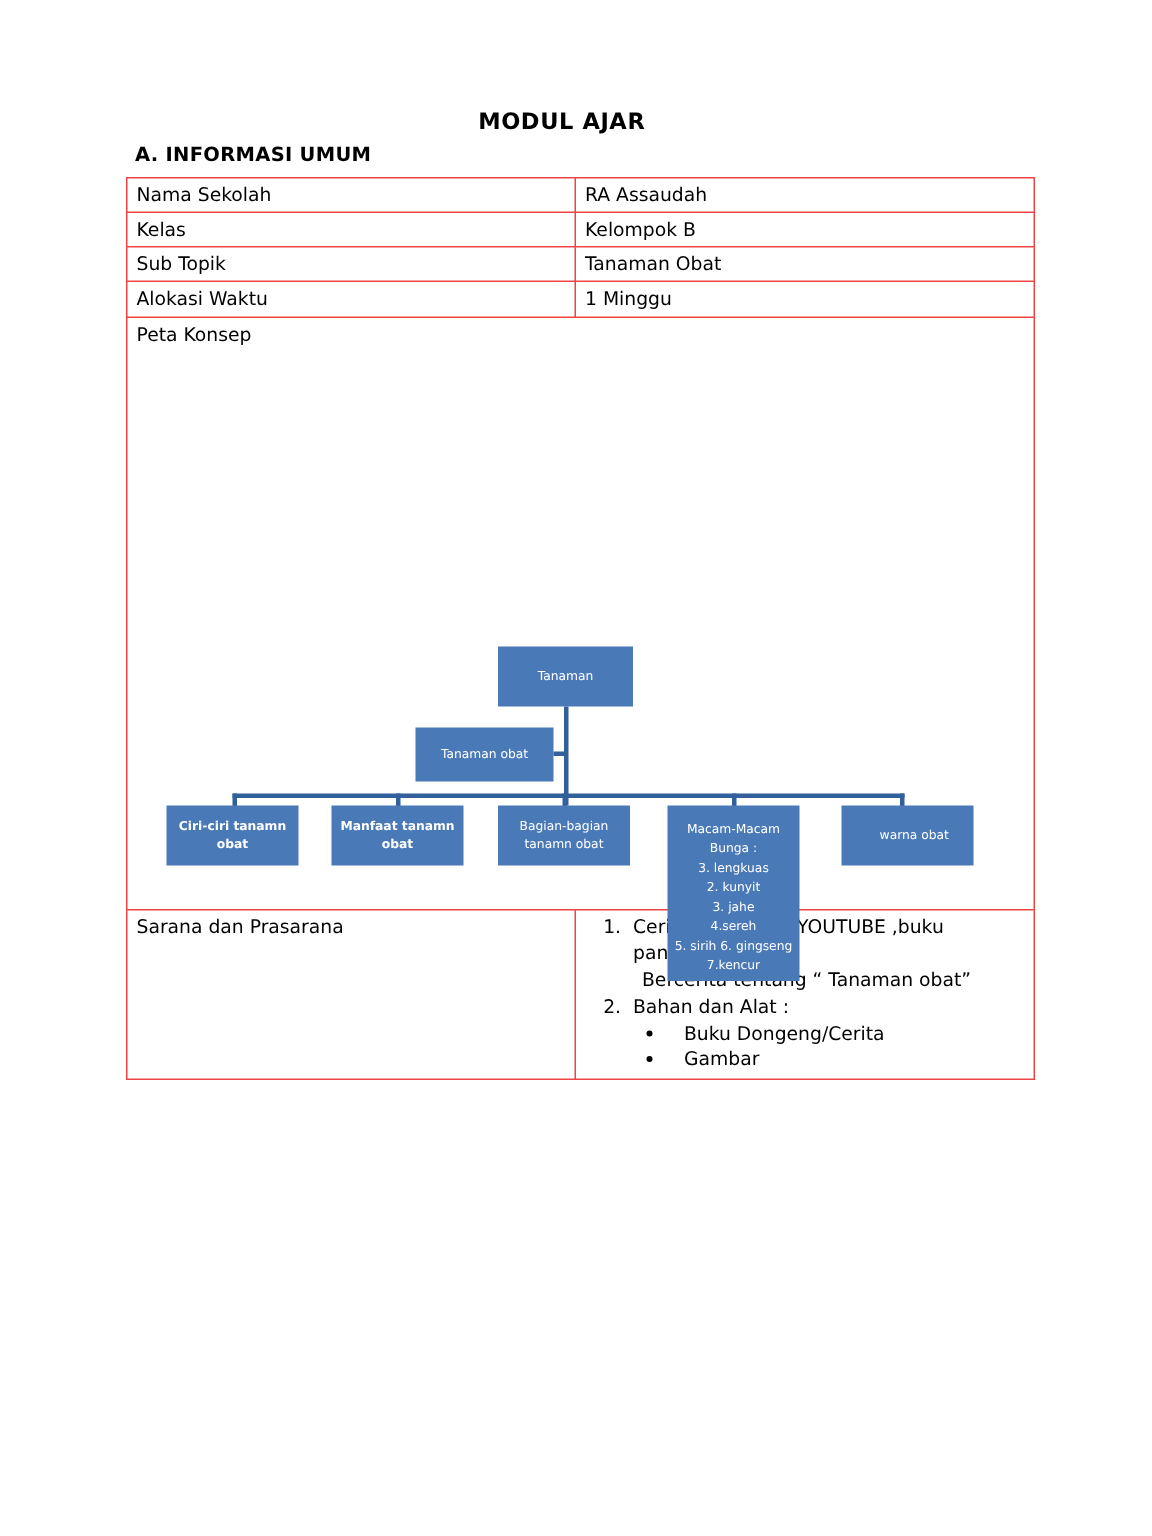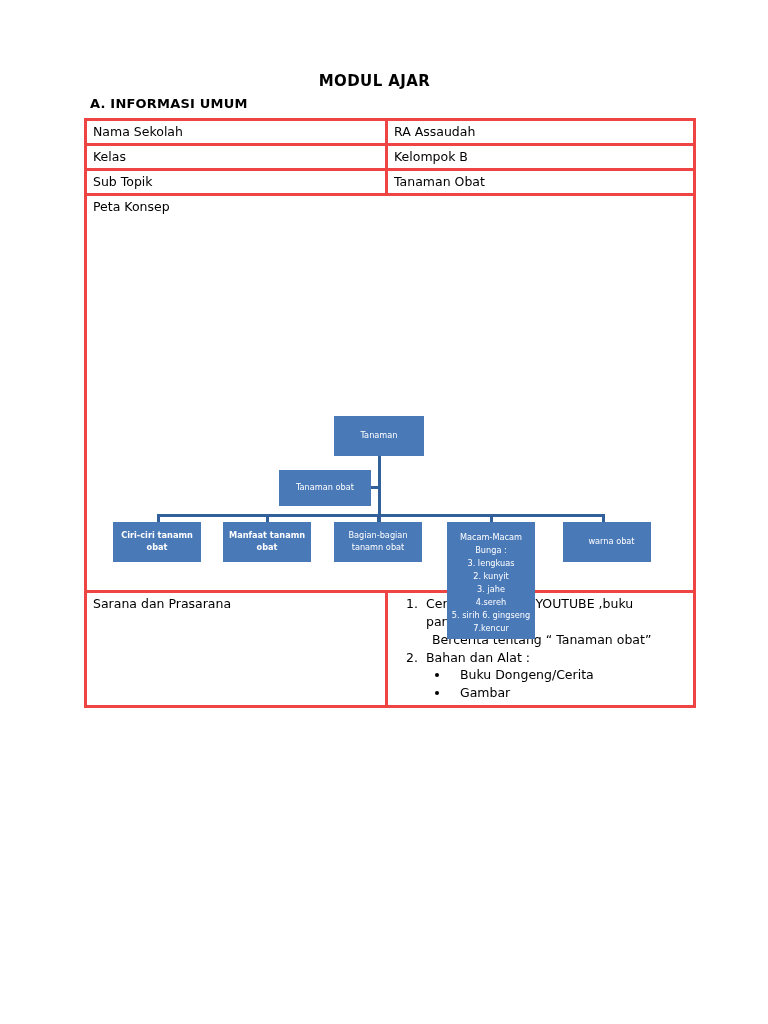--- a/index.html
+++ b/index.html
@@ -46,21 +46,21 @@
   
   .table {
     position: absolute;
     left: 84px;
     top: 118px;
     width: 581px;
     border-collapse: collapse;
     table-layout: fixed;
   }
   .table td {
-    border: 3px solid #ef4444;
+    border: 1px solid #ef4444;
     padding: 2px 6px;
     font-size: 12.5px;
     vertical-align: top;
     line-height: 1.45;
   }
   .col-label { width: 286px; }
   .col-value { width: 293px; }
 
   .row-info td { height: 18px; }
 
@@ -210,20 +210,24 @@
         <td class="col-label">Nama Sekolah</td>
         <td class="col-value">RA Assaudah</td>
       </tr>
       <tr class="row-info">
         <td class="col-label">Kelas</td>
         <td class="col-value">Kelompok B</td>
       </tr>
       <tr class="row-info">
         <td class="col-label">Sub Topik</td>
         <td class="col-value"> Tanaman Obat</td>
+      </tr>
+      <tr class="row-info">
+        <td class="col-label">Alokasi Waktu</td>
+        <td class="col-value">1 Minggu</td>
       </tr>
 
       <tr>
         <td class="cell-petakonsep" colspan="2">
           <div class="petakonsep-label">Peta Konsep</div>
 
           <div class="diagram">
 
             <div class="conn trunk-v" style="background: rgb(49, 96, 155);"></div>
             <div class="conn stub-sub" style="background: rgb(49, 96, 155);"></div>

